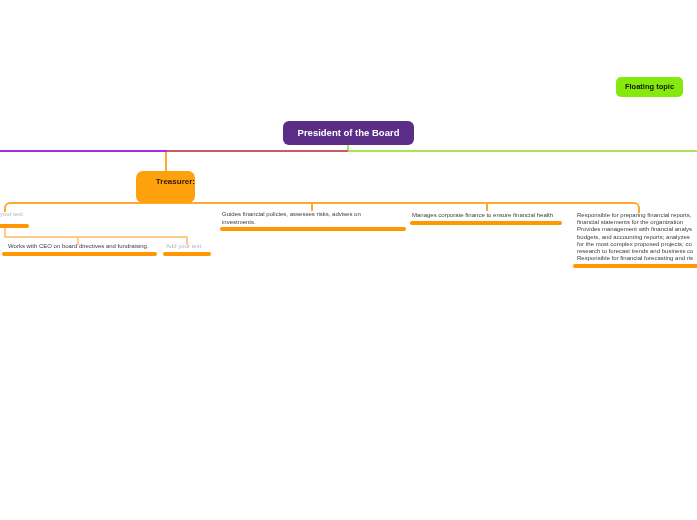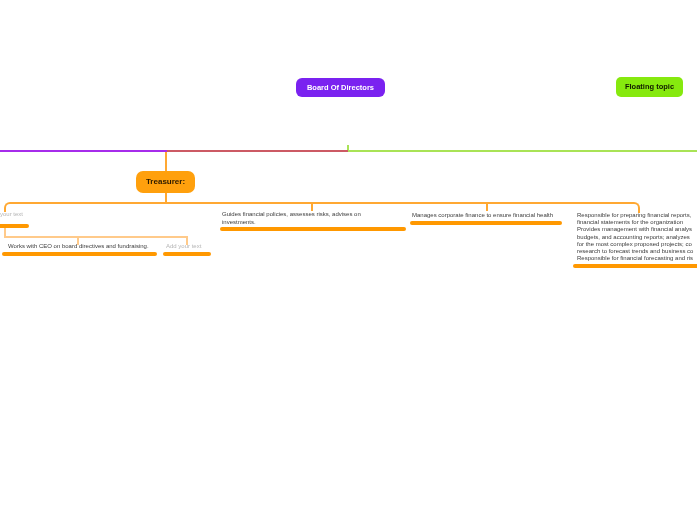--- a/index.html
+++ b/index.html
@@ -11,22 +11,22 @@
   .bubble{
     position:absolute;box-sizing:border-box;text-align:center;
     font-weight:bold;white-space:nowrap;cursor:default;
   }
   .board{left:296px;top:78px;width:89px;height:19px;line-height:19px;
     background:#7a22f0;color:#ffffff;border-radius:6px;font-size:7.5px;}
   .president{left:283px;top:121px;width:131px;height:24px;line-height:24px;
     background:#5b2d87;color:#ffffff;border-radius:6px;font-size:9.5px;}
   .floating{left:616px;top:77px;width:67px;height:20px;line-height:20px;
     background:#86e90e;color:#101a00;border-radius:5px;font-size:7.5px;}
-  .treasurer{left:136px;top:171px;width:59px;height:22px;line-height:22px;
-    background:#ffa00d;color:#2b1a00;border-radius:7px;font-size:8px;}
+  .treasurer{left:136px;top:171px;width:59px;height:32px;line-height:22px;
+    background:#ffa00d;color:#2b1a00;border-radius:7px;font-size:8px;text-align:right;}
   
   .ln{position:absolute;}
   .ln-purple{background:#a62ceb;}
   .ln-red{background:#cc5a64;}
   .ln-green{background:#a9e356;}
   .ln-orange{background:#ffa832;}
   .ln-orange-light{background:#ffca8a;}
   .corner-l{position:absolute;border-left:2px solid #ffa832;border-top:2px solid #ffa832;
     border-top-left-radius:6px;}
   .corner-r{position:absolute;border-right:2px solid #ffa832;border-top:2px solid #ffa832;
@@ -55,21 +55,21 @@
   <div class="ln ln-orange" style="left:12px;top:202px;width:618px;height:2px;"></div>
   <div class="corner-r" style="left:630px;top:202px;width:8px;height:9px;"></div>
   <div class="ln ln-orange" style="left:311px;top:203px;width:2px;height:8px;"></div>
   <div class="ln ln-orange" style="left:486px;top:203px;width:2px;height:8px;"></div>
 
   <div class="ln ln-orange-light" style="left:4px;top:228px;width:2px;height:10px;"></div>
   <div class="ln ln-orange-light" style="left:4px;top:236px;width:184px;height:2px;"></div>
   <div class="ln ln-orange-light" style="left:77px;top:237px;width:2px;height:8px;"></div>
   <div class="ln ln-orange-light" style="left:186px;top:237px;width:2px;height:8px;"></div>
 
-  <div class="bubble board">Board Of Directors</div>
+  <div class="bubble president">President of the Board</div>
   <div class="bubble floating">Floating topic</div>
   <div class="bubble treasurer">Treasurer:</div>
 
   <div class="leaf-text nowrap placeholder" style="left:0;top:211px;">your text</div>
   <div class="underbar" style="left:-8px;top:224px;width:37px;"></div>
 
   <div class="leaf-text nowrap" style="left:8px;top:243px;">Works with CEO on board directives and fundraising.</div>
   <div class="underbar" style="left:2px;top:252px;width:155px;"></div>
 
   <div class="leaf-text nowrap placeholder" style="left:166px;top:243px;">Add your text</div>

